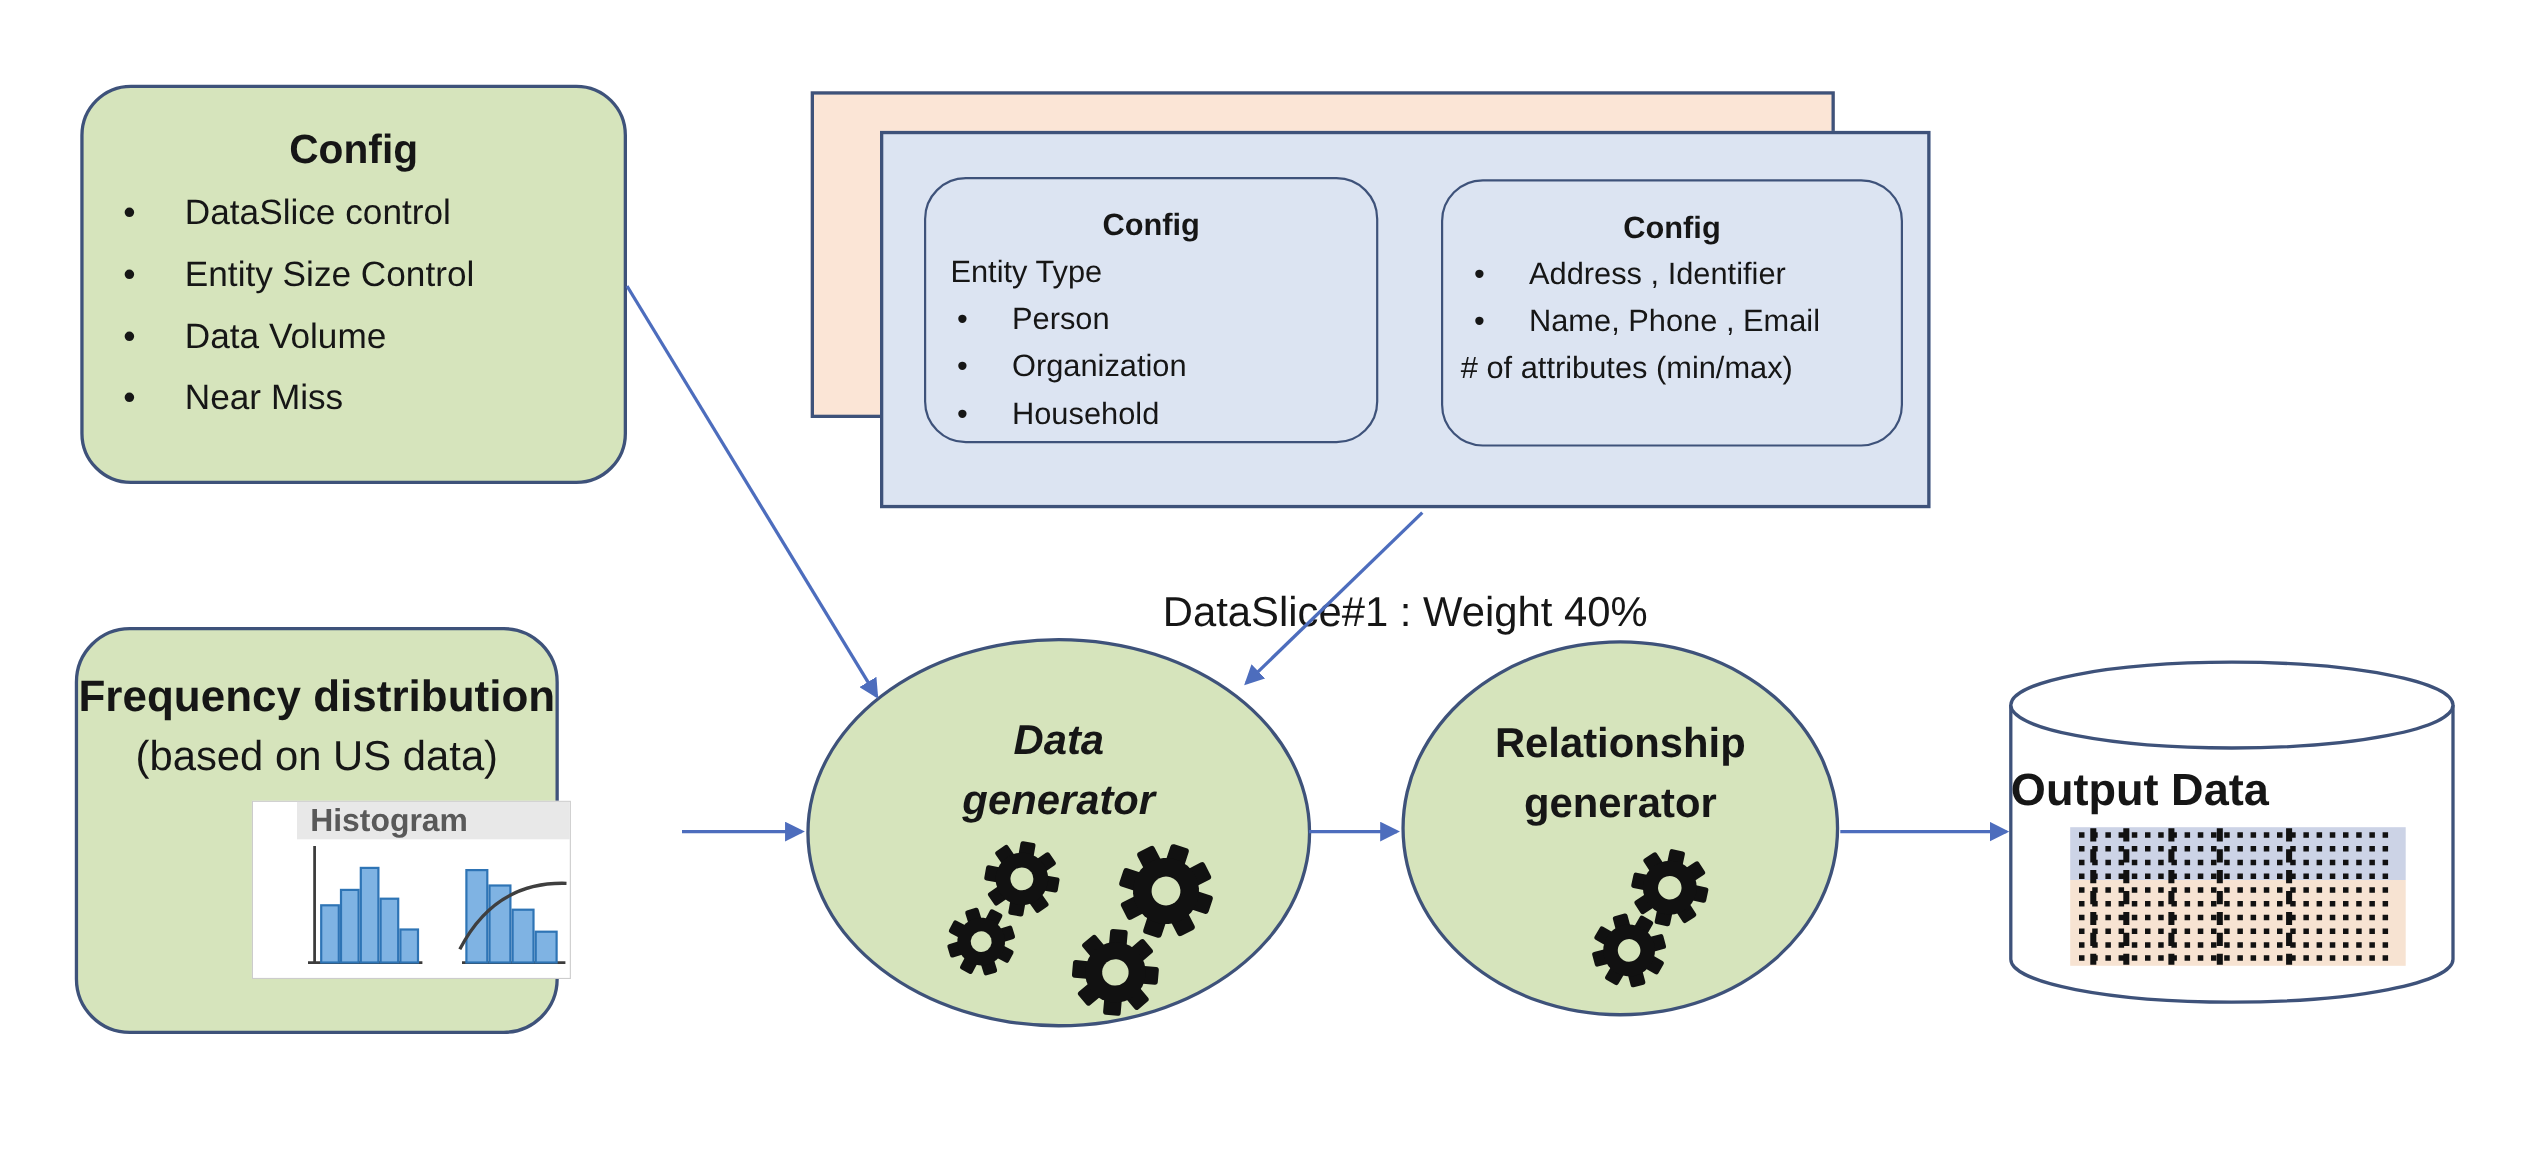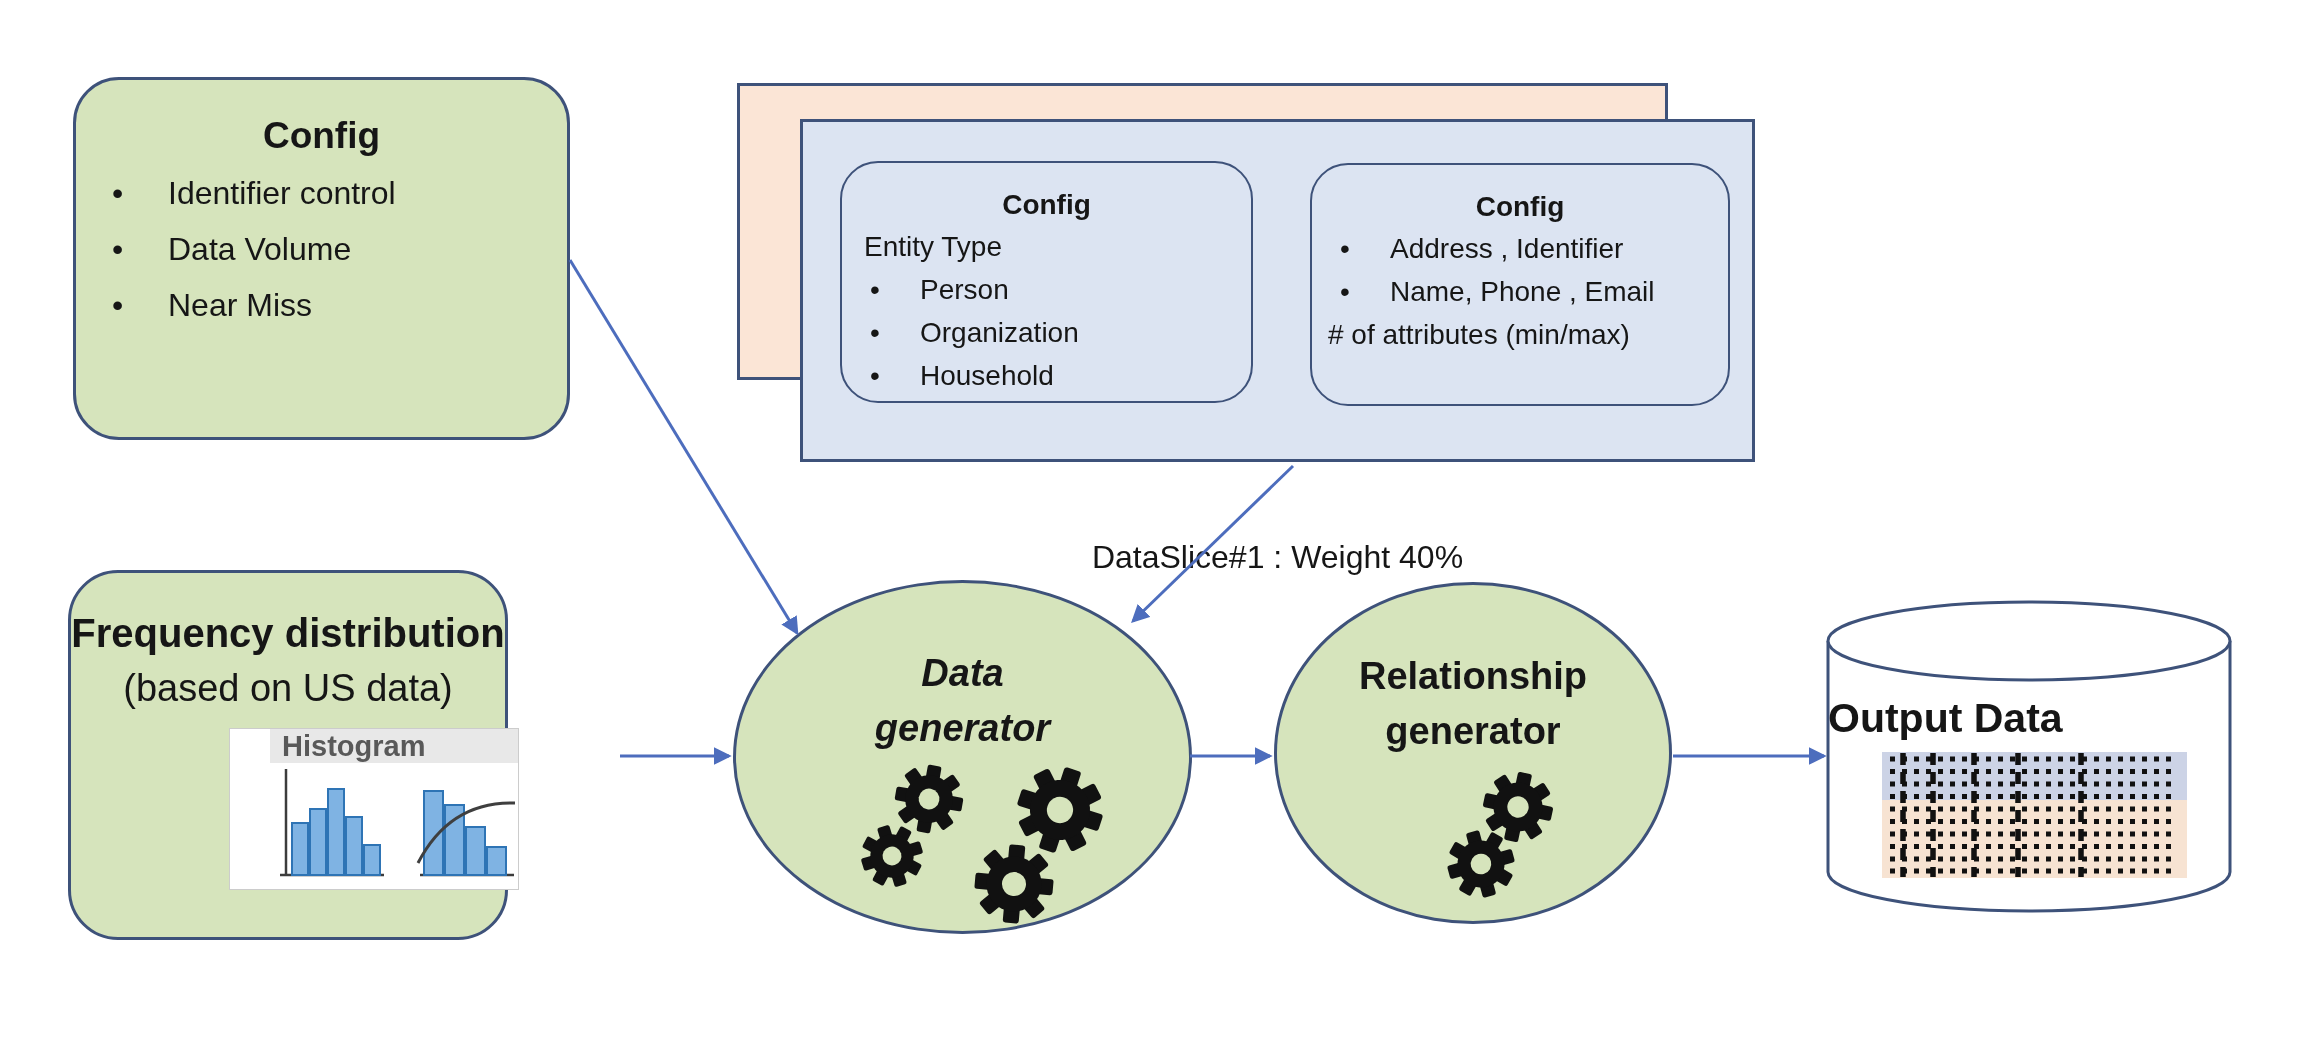--- a/index.html
+++ b/index.html
@@ -31,21 +31,21 @@
   .peach-card{left:737px;top:83px;width:931px;height:297px;background:var(--peach_fill);border:3px solid var(--shape_border);}
   .slice-card{left:800px;top:119px;width:955px;height:343px;background:var(--blue_fill);border:3px solid var(--shape_border);}
   .inner-box{background:var(--blue_fill);border:2.5px solid var(--shape_border);border-radius:38px;}
   .inner-left{left:37px;top:39px;width:413px;height:242px;}   
   .inner-right{left:507px;top:41px;width:420px;height:243px;}
   .inner-title{margin-top:22px;text-align:center;font-size:28px;font-weight:bold;line-height:40px;}
   .inner-sub{font-size:28px;line-height:43px;padding-left:22px;}
   .inner-item{position:relative;font-size:28px;line-height:43px;padding-left:78px;}
   .inner-item::before{content:"\2022";position:absolute;left:28px;}
   .inner-footer{font-size:28px;line-height:43px;padding-left:16px;}
-  .slice-label{position:absolute;left:0;top:415px;width:100%;text-align:center;font-size:32px;line-height:40px;}
+  .slice-label{position:absolute;left:0;top:415px;width:100%;text-align:center;font-size:38px;line-height:40px;}
 
   
   .freq-line1{margin-top:33px;text-align:center;font-size:40px;font-weight:bold;line-height:55px;}
   .freq-line{text-align:center;font-size:38px;line-height:55px;}
 
   
   .hist-thumb{margin:12px 0 0 158px;width:248px;border:1px solid #cccccc;background:#ffffff;padding-left:40px;}
   .hist-header{height:34px;background:var(--hist-header-bg,#e8e8e8);background:var(--hist_header_bg);
     color:var(--hist_header_text);font-size:29px;font-weight:bold;line-height:34px;padding-left:12px;}
   .hist-body{display:block;}
@@ -77,21 +77,22 @@
   .curve{stroke:#3f3f3f;stroke-width:3;fill:none;}
 </style>
 </head>
 <body>
 
 <div class="canvas">
 
   <div class="abs green-box config-box">
     <div class="config-title">Config</div>
     <div class="config-items">
-      <div class="config-item">Identifier control</div>
+      <div class="config-item">DataSlice control</div>
+      <div class="config-item">Entity Size Control</div>
       <div class="config-item">Data Volume</div>
       <div class="config-item">Near Miss</div>
     </div>
   </div>
 
   <div class="abs peach-card"></div>
   <div class="abs slice-card">
     <div class="abs inner-box inner-left">
       <div class="inner-title">Config</div>
       <div class="inner-sub">Entity Type</div>

